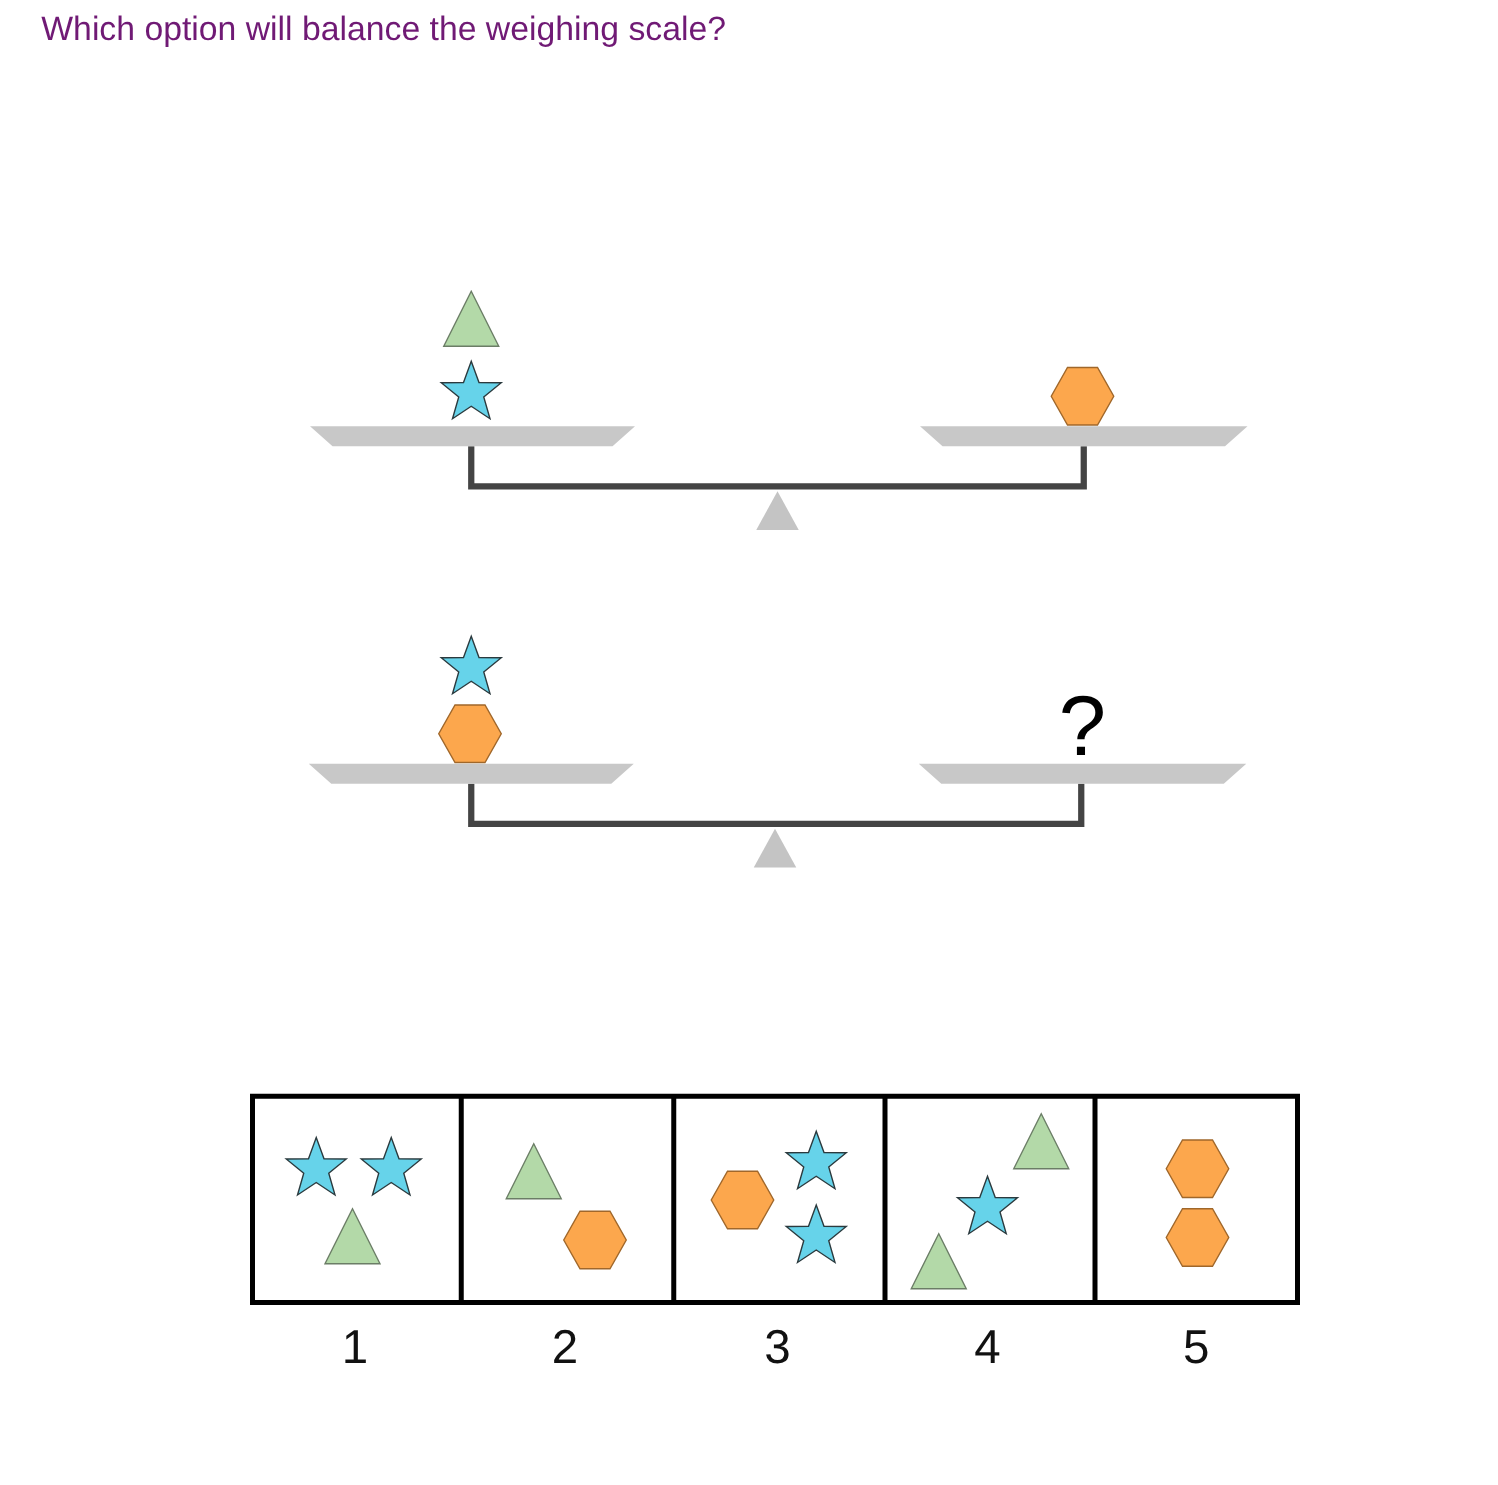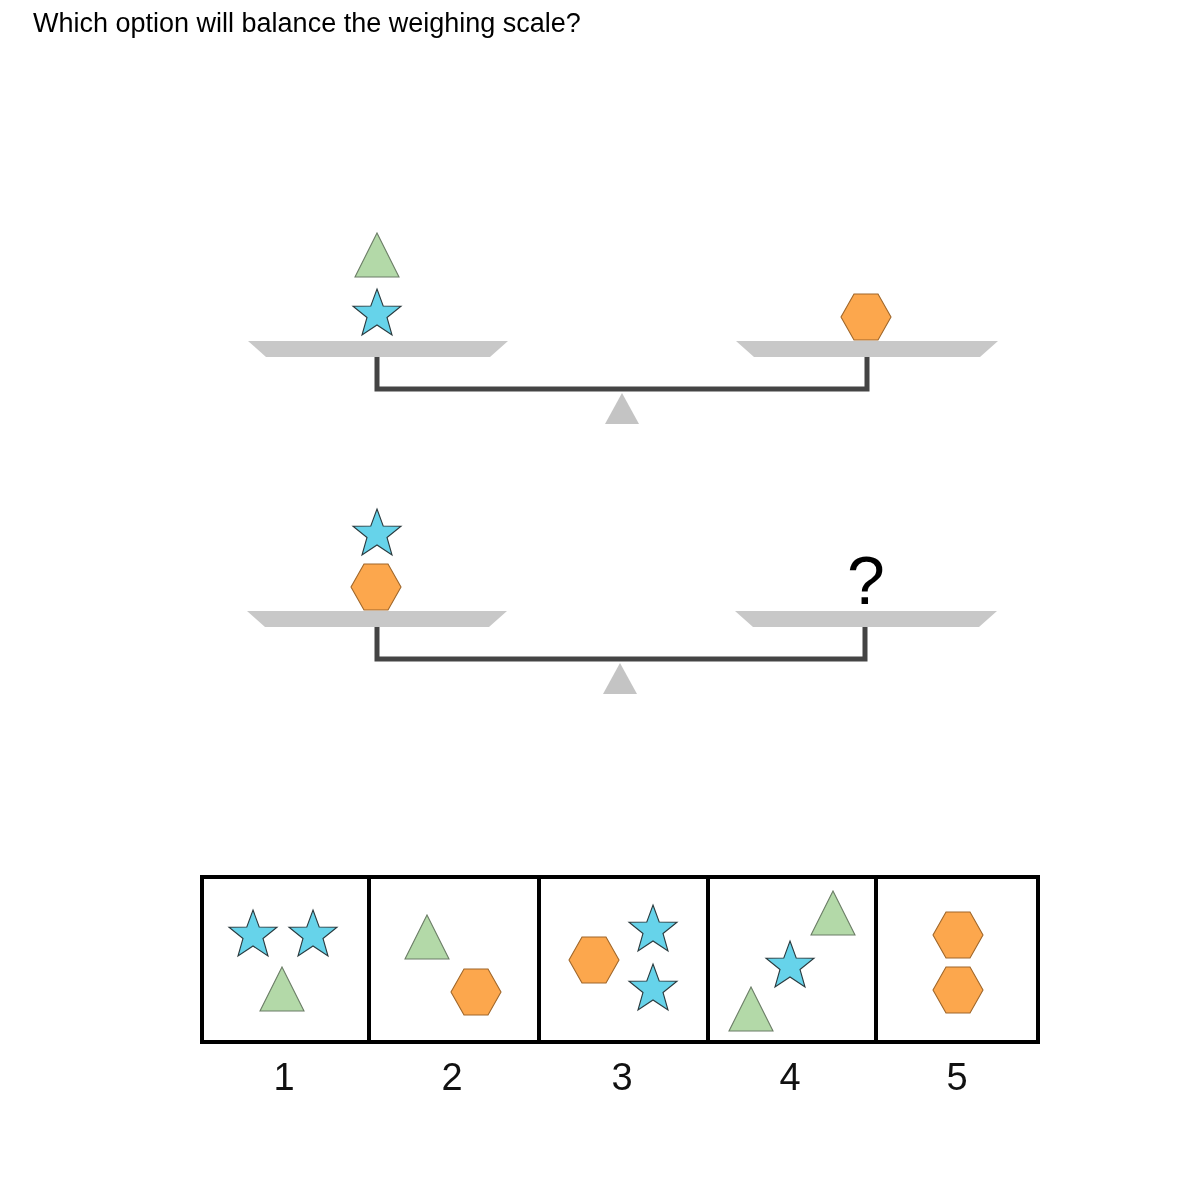--- a/index.html
+++ b/index.html
@@ -1,20 +1,20 @@
 <!DOCTYPE html>
 <html><head>
   <meta charset="utf-8">
   <style>
     html, body { margin: 0; padding: 0; background: #ffffff; }
     body { width: 1198px; height: 1188px; position: relative; overflow: hidden; font-family: "Liberation Sans", sans-serif; }
     .question {
       position: absolute; left: 33px; top: 8px;
       font-family: "Liberation Sans", sans-serif;
-      font-size: 27px; color: #000000; letter-spacing: 0px;
+      font-size: 27px; color: #701a75; letter-spacing: 0px;
     }
     svg.canvas { position: absolute; left: 0; top: 0; }
     .label-num {
       font-family: "Liberation Sans", sans-serif; font-size: 38px; fill: #111;
     }
     .qmark { font-family: "Liberation Sans", sans-serif; font-size: 68px; fill: #000; }
   </style>
 </head>
 <body>
 

